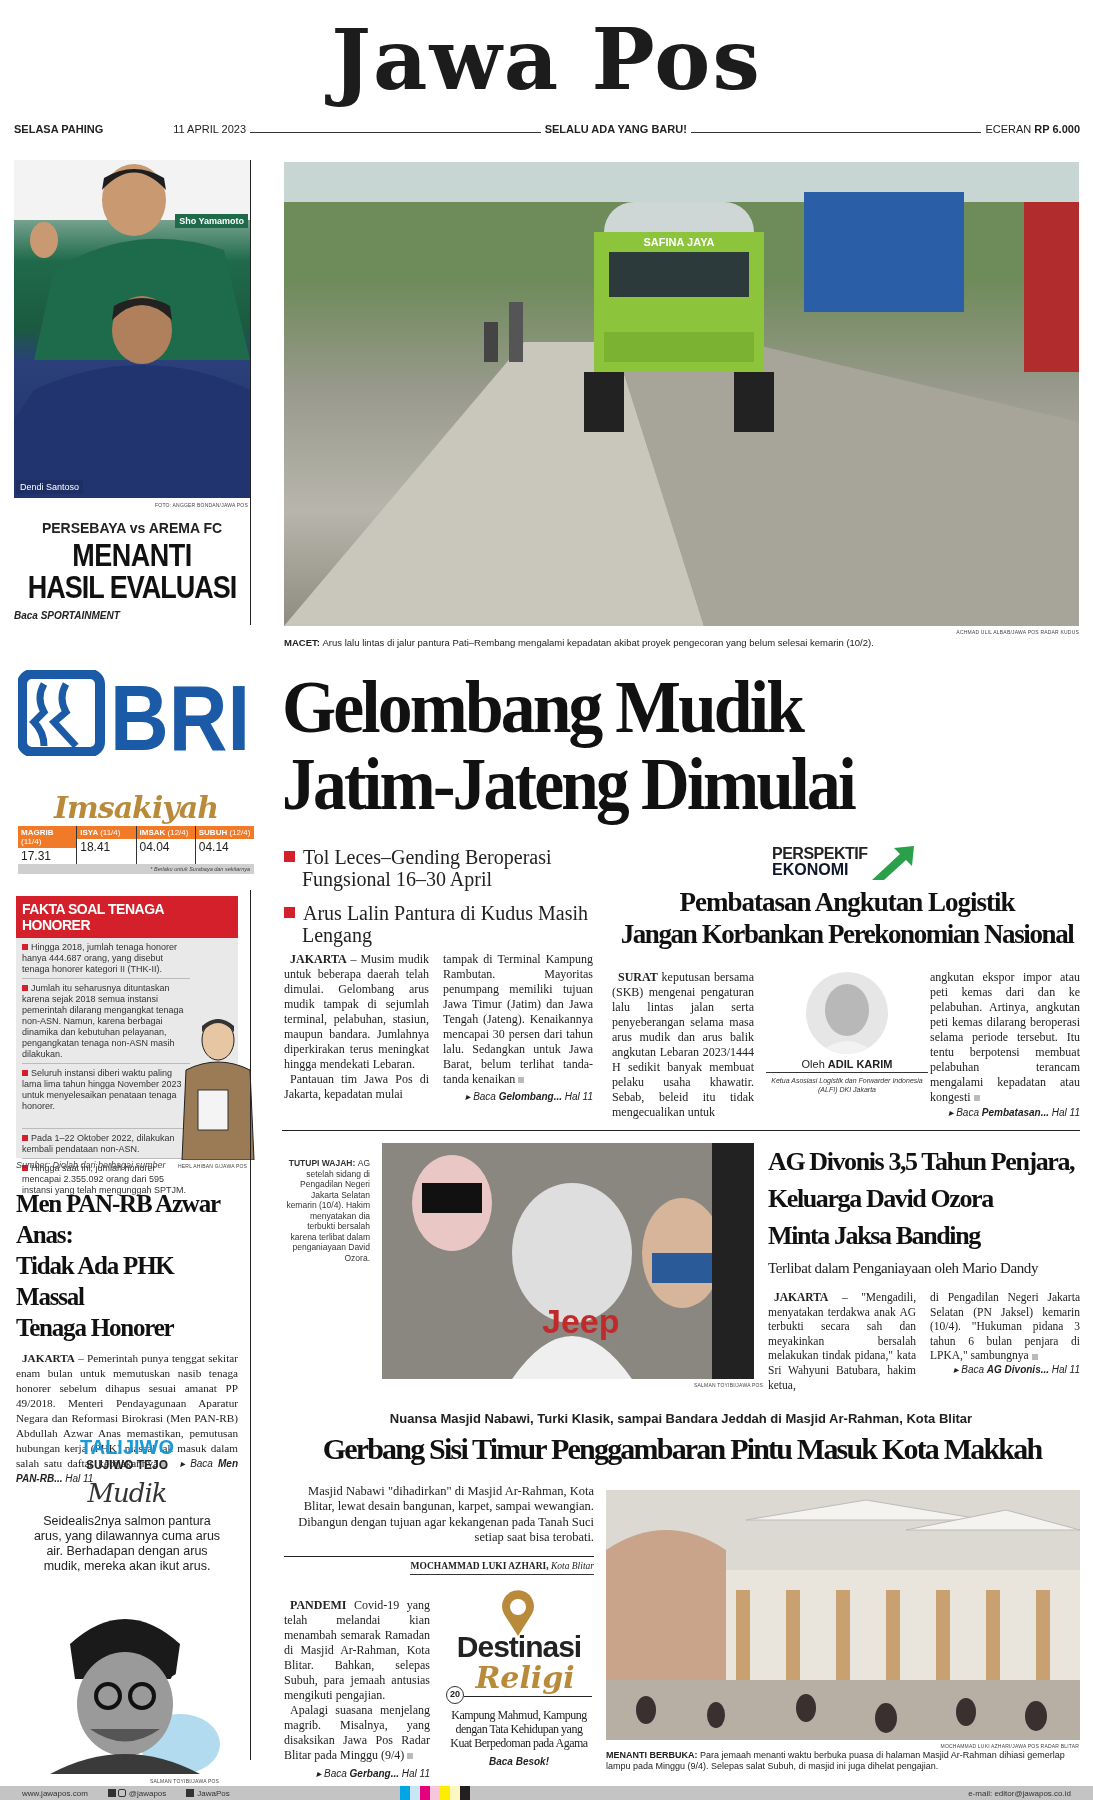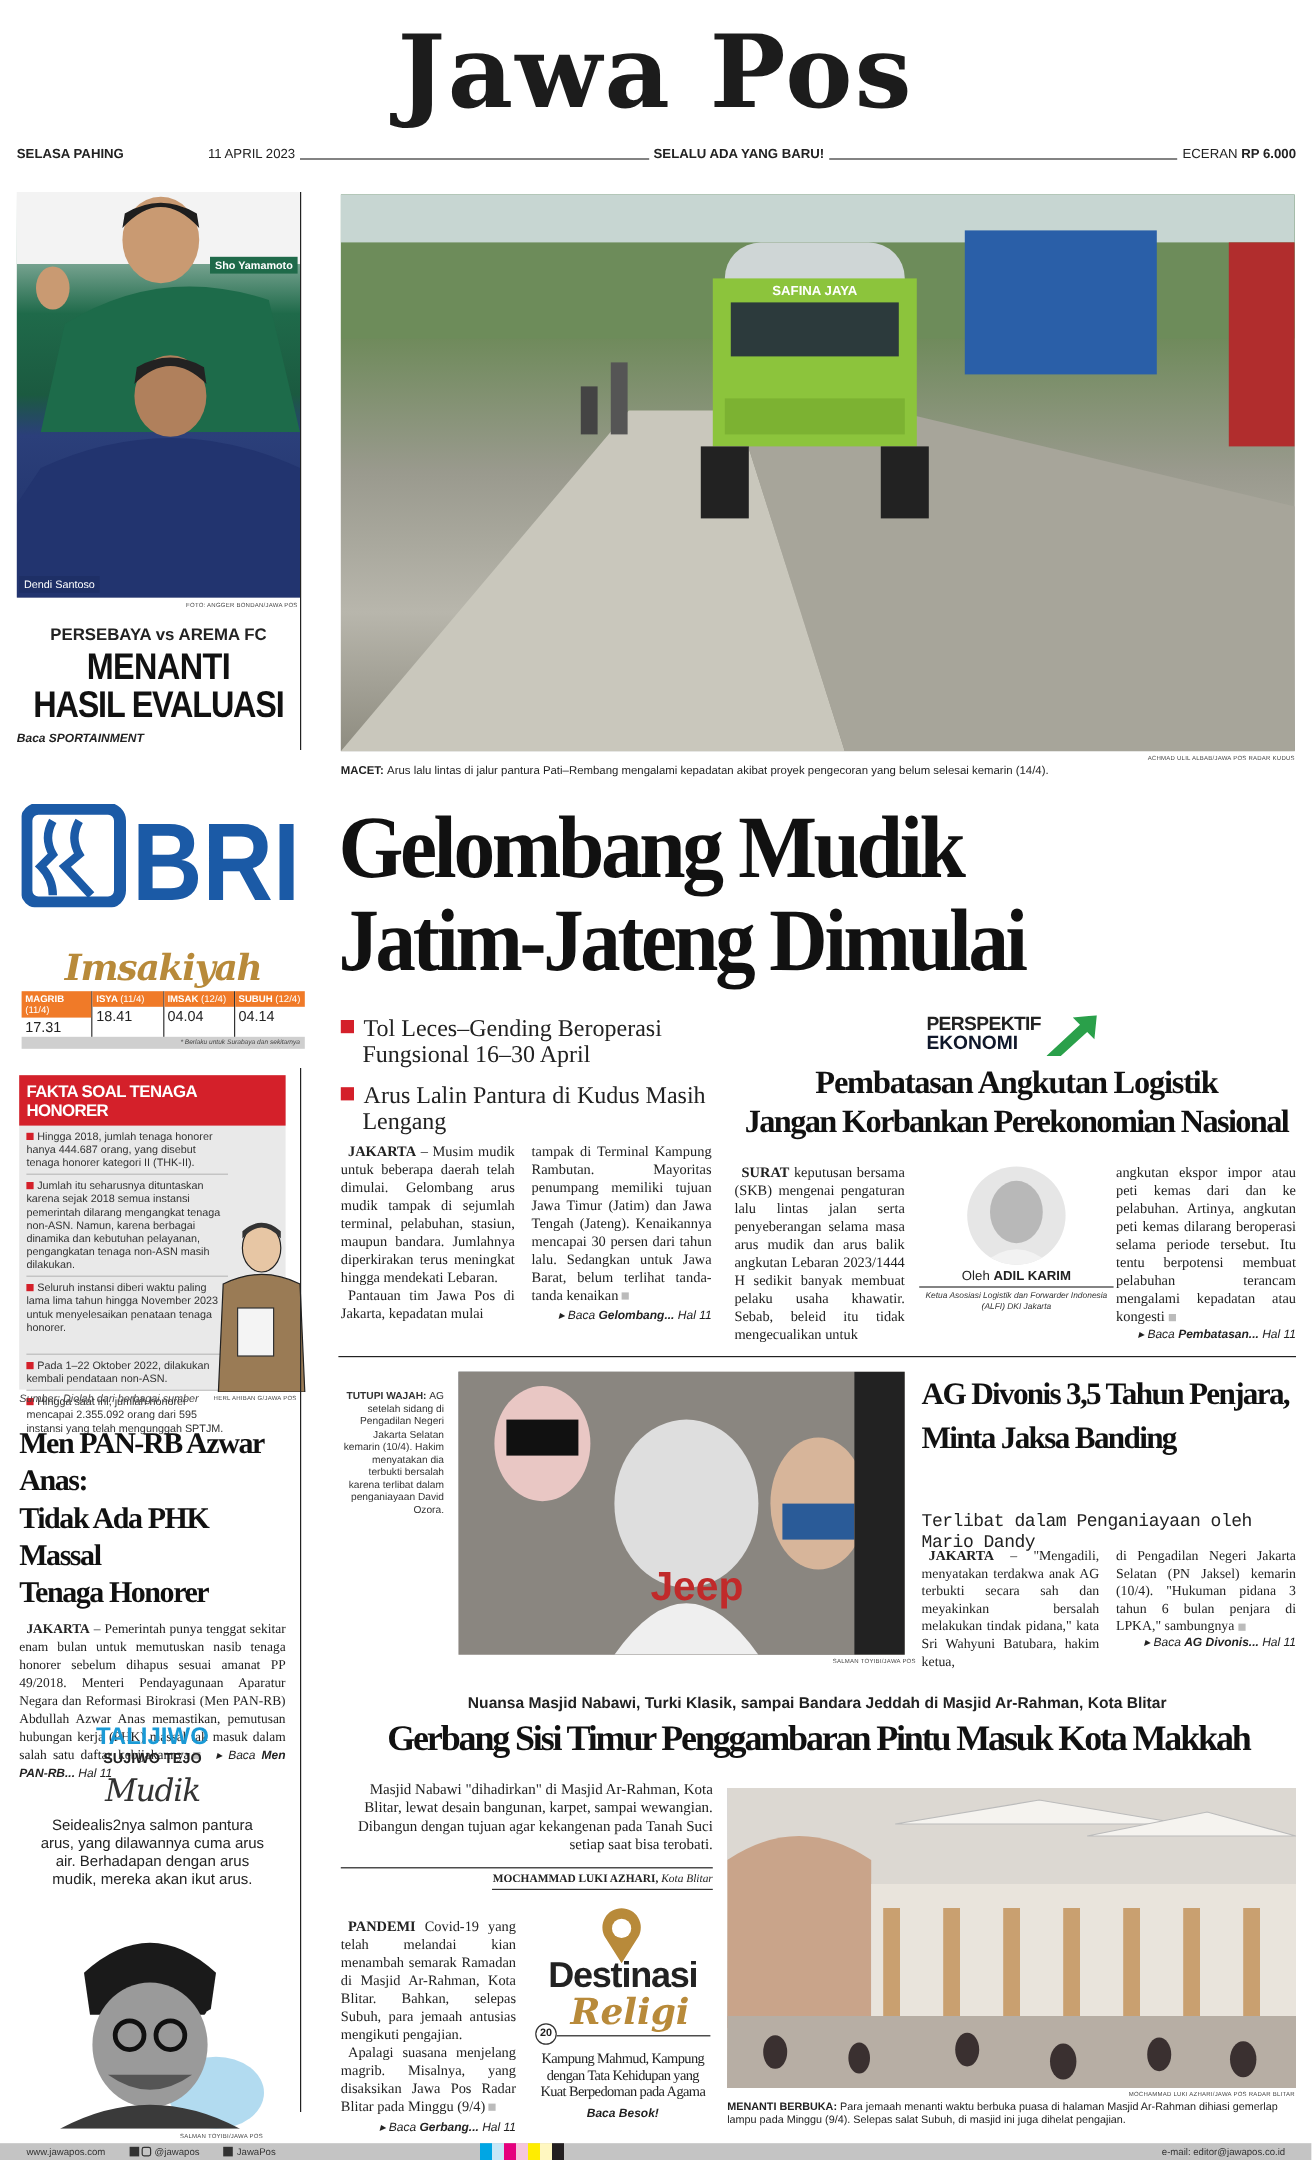--- a/index.html
+++ b/index.html
@@ -75,21 +75,21 @@
     <rect x="450" y="210" width="40" height="60" fill="#222"></rect>
     <rect x="520" y="30" width="160" height="120" fill="#2a5fa8"></rect>
     <rect x="740" y="40" width="55" height="170" fill="#b12d2d"></rect>
     <rect x="200" y="160" width="14" height="40" fill="#444"></rect>
     <rect x="225" y="140" width="14" height="60" fill="#555"></rect>
   </svg>
 </div>
 <div class="abs credit" style="right:14px;top:629px">ACHMAD ULIL ALBAB/JAWA POS RADAR KUDUS</div>
 <div class="abs caption" style="left:284px;top:637px;width:795px">
   <span>MACET:</span>
-  <span style="font-weight:normal">Arus lalu lintas di jalur pantura Pati–Rembang mengalami kepadatan akibat proyek pengecoran yang belum selesai kemarin (14/4).</span>
+  <span style="font-weight:normal">Arus lalu lintas di jalur pantura Pati–Rembang mengalami kepadatan akibat proyek pengecoran yang belum selesai kemarin (10/2).</span>
 </div>
 
 <div class="abs" style="left:18px;top:670px;width:234px;height:86px">
   <svg width="234" height="86" viewBox="0 0 234 86">
     <rect x="4" y="4" width="78" height="78" rx="10" fill="none" stroke="#1b5aa6" stroke-width="10"></rect>
     <path d="M26 14 Q18 28 26 42 L16 52 Q26 62 26 76" fill="none" stroke="#1b5aa6" stroke-width="7"></path>
     <path d="M48 14 Q40 28 48 42 L36 52 L58 76" fill="none" stroke="#1b5aa6" stroke-width="7"></path>
     <text x="92" y="80" font-family="Liberation Sans, sans-serif" font-size="92" font-weight="bold" fill="#1b5aa6" textLength="140" lengthAdjust="spacingAndGlyphs">BRI</text>
   </svg>
 </div>
@@ -233,23 +233,24 @@
     <path d="M130 236 Q190 150 250 236Z" fill="#efefef"></path>
     <text x="160" y="190" font-family="Liberation Sans, sans-serif" font-size="34" font-weight="bold" fill="#c12a2a">Jeep</text>
     <ellipse cx="300" cy="110" rx="40" ry="55" fill="#d7b59a"></ellipse>
     <rect x="270" y="110" width="60" height="30" fill="#2a5b98"></rect>
     <rect x="330" y="0" width="42" height="236" fill="#222"></rect>
   </svg>
 </div>
 <div class="abs credit" style="left:694px;top:1382px">SALMAN TOYIBI/JAWA POS</div>
 <div class="abs" style="left:768px;top:1143px;width:315px;font-family:'Liberation Serif',serif;font-weight:bold;font-size:26px;line-height:37px;letter-spacing:-1.4px;color:#111">
   <div>AG Divonis 3,5 Tahun Penjara,</div>
+  <div>Keluarga David Ozora</div>
   <div>Minta Jaksa Banding</div>
 </div>
-<div class="abs" style="left:768px;top:1260px;width:315px;font-family:Liberation Mono, monospace;font-size:15px;color:#222;letter-spacing:-0.4px">Terlibat dalam Penganiayaan oleh Mario Dandy</div>
+<div class="abs" style="left:768px;top:1260px;width:315px;font-family:Liberation Serif, serif;font-size:15px;color:#222;letter-spacing:-0.4px">Terlibat dalam Penganiayaan oleh Mario Dandy</div>
 <div class="abs body-text" style="left:768px;top:1290px;width:148px;font-size:11.5px;line-height:14.6px;text-indent:6px">
   <b>JAKARTA</b> <span>– "Mengadili, menyatakan terdakwa anak AG terbukti secara sah dan meyakinkan bersalah melakukan tindak pidana," kata Sri Wahyuni Batubara, hakim ketua,</span>
 </div>
 <div class="abs body-text" style="left:930px;top:1290px;width:150px;font-size:11.5px;line-height:14.6px">
   <span>di Pengadilan Negeri Jakarta Selatan (PN Jaksel) kemarin (10/4). "Hukuman pidana 3 tahun 6 bulan penjara di LPKA," sambungnya</span><span class="sq"></span>
   <div class="baca">▸ <span>Baca</span> <b>AG Divonis...</b> <span>Hal 11</span></div>
 </div>
 
 <div class="abs sans" style="left:282px;top:1411px;width:798px;text-align:center;font-size:13px;font-weight:bold;color:#222">Nuansa Masjid Nabawi, Turki Klasik, sampai Bandara Jeddah di Masjid Ar-Rahman, Kota Blitar</div>
 <div class="abs" style="left:282px;top:1432px;width:800px;text-align:center;font-family:'Liberation Serif',serif;font-weight:bold;font-size:30px;letter-spacing:-1.8px;color:#111;white-space:nowrap">Gerbang Sisi Timur Penggambaran Pintu Masuk Kota Makkah</div>

